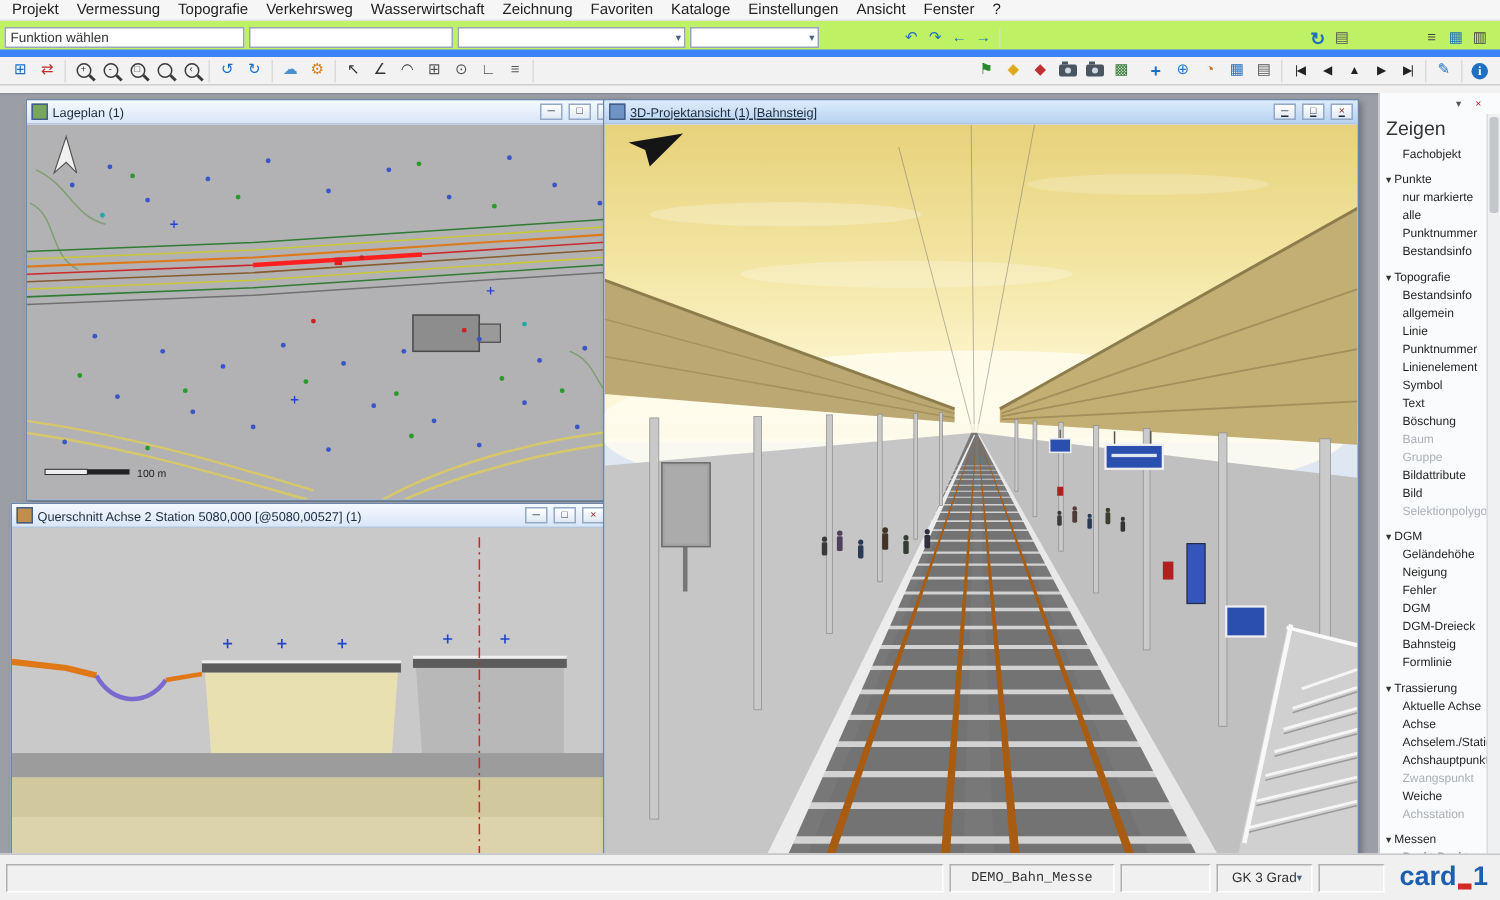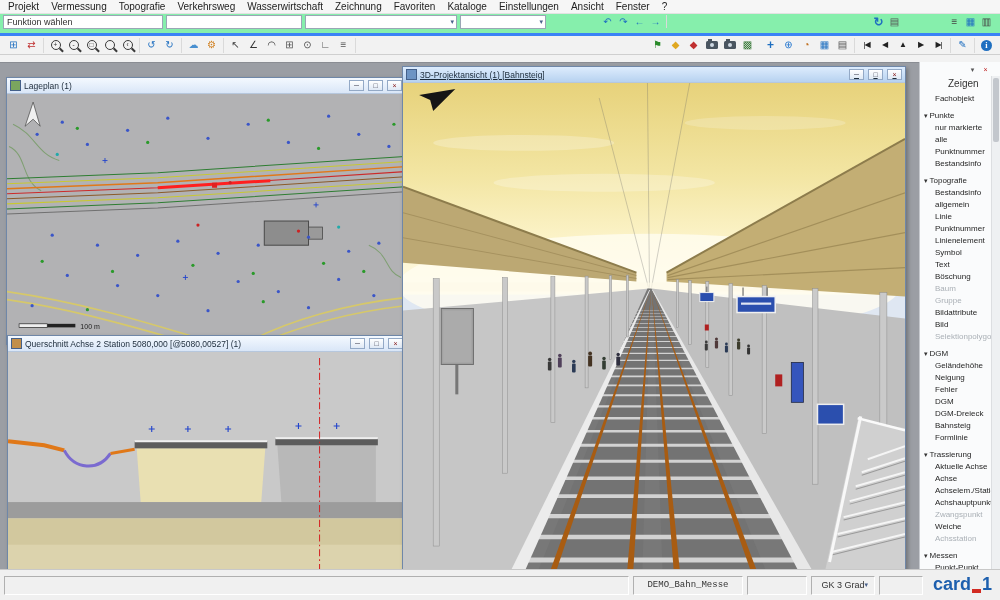--- a/index.html
+++ b/index.html
@@ -10,21 +10,21 @@
   .titlebar{height:13px;display:flex;align-items:center;gap:4px;padding:0 4px;background:linear-gradient(#fdfdfd,#f1f1f1);border-bottom:1px solid #dcdcdc;font-size:9px;color:#222;}
   .app-icon{width:10px;height:9px;background:#1f5fa8;border:1px solid #174a84;position:relative;flex:0 0 auto;}
   .app-icon::after{content:"";position:absolute;right:1px;bottom:1px;width:3px;height:3px;background:#d23030;}
   .app-title{white-space:nowrap;overflow:hidden;}
   .tb-spacer{flex:1;}
   .wctl{width:19px;height:11px;border:none;background:transparent;font-size:8px;line-height:10px;color:#444;padding:0;}
 
   .menubar{height:13px;display:flex;align-items:center;background:#f6f6f6;border-bottom:1px solid #e2e2e2;font-size:10px;color:#222;padding:0 2px;}
   .menu-item{padding:0 6px;white-space:nowrap;}
 
-  .fnbar{height:17px;display:flex;align-items:flex-start;gap:3px;padding:1px 3px;background:#86efac;border-bottom:3px solid #3b82f6;}
+  .fnbar{height:17px;display:flex;align-items:flex-end;gap:3px;padding:1px 3px;background:#bef264;border-bottom:5px solid #3b82f6;}
   .fn-input{height:12px;border:1px solid #9aa6b5;background:#fff;font-size:9px;font-family:inherit;padding:0 3px;color:#333;}
   .fn-input.main{width:152px;}
   .fn-input.sec{width:128px;}
   .combo{height:12px;border:1px solid #9aa6b5;background:#fff;display:flex;align-items:center;font-size:9px;padding:0 2px;color:#333;}
   .combo .cval{flex:1;overflow:hidden;white-space:nowrap;}
   .cbx-arrow{font-size:7px;color:#49618a;}
   .combo.c1{width:146px;}
   .combo.c2{width:80px;}
   .tb-group{display:flex;align-items:center;gap:1px;padding:0 3px;border-right:1px solid #dadada;}
   .tb-group.nosep{border-right:none;}
@@ -49,30 +49,30 @@
   .win.active .win-title{background:linear-gradient(#ddecfd,#b7d2f0);text-decoration:underline;}
   .win-ico{width:9px;height:9px;flex:0 0 auto;border:1px solid #44608a;background:#6d94c4;}
   .win-ico.map{background:#7aa55e;}
   .win-ico.q{background:#c28f4a;}
   .win-title .ttl{flex:1;white-space:nowrap;overflow:hidden;}
   .wbtn{width:15px;height:11px;border:1px solid #93a9c6;background:linear-gradient(#ffffff,#dfe9f5);font-size:7px;line-height:9px;color:#334;padding:0;margin-left:1px;}
   .wbtn.close{color:#8a2020;}
   .win-body{flex:1;position:relative;overflow:hidden;}
   .win-body svg{display:block;width:100%;height:100%;}
 
-  #win-lageplan{left:6px;top:3px;width:398px;height:266px;margin-top:11px;}
+  #win-lageplan{left:17px;top:3px;width:398px;height:266px;}
   #win-quer{left:7px;top:272px;width:398px;height:233px;}
   #win-3d{left:402px;top:3px;width:502px;height:502px;}
 
   
   .panel{position:absolute;top:62px;right:0;width:80px;bottom:30px;background:#fafbfc;border-left:1px solid #c6c9ce;font-size:8px;color:#222;overflow:hidden;}
   .panel-caption{height:13px;display:flex;justify-content:flex-end;align-items:center;gap:2px;padding:1px 9px 0 2px;}
   .pbtn{width:11px;height:10px;border:none;background:transparent;font-size:7px;line-height:9px;color:#555;padding:0;}
   .pbtn.close{color:#c02020;}
-  .panel-header{font-size:10px;color:#333;padding:2px 4px 4px;margin-left:24px;}
+  .panel-header{font-size:13px;color:#333;padding:2px 4px 4px;}
   .panel-rows{padding:0 1px 0 3px;}
   .prow{height:12px;line-height:12px;white-space:nowrap;overflow:hidden;padding-left:12px;}
   .prow .arr{display:none;font-size:7px;color:#333;margin-right:2px;}
   .prow.grp{padding-left:1px;margin-top:5px;}
   .prow.grp .arr{display:inline;}
   .plabel{font-size:8px;color:#1f1f1f;}
   .prow.dis .plabel{color:#aab0b6;}
   .panel-scroll{position:absolute;top:14px;right:0;bottom:0;width:8px;background:#eef0f2;border-left:1px solid #dcdee1;}
   .panel-scroll .thumb{position:absolute;top:2px;left:1px;right:1px;height:64px;background:#c3c7cd;border-radius:2px;}
 

